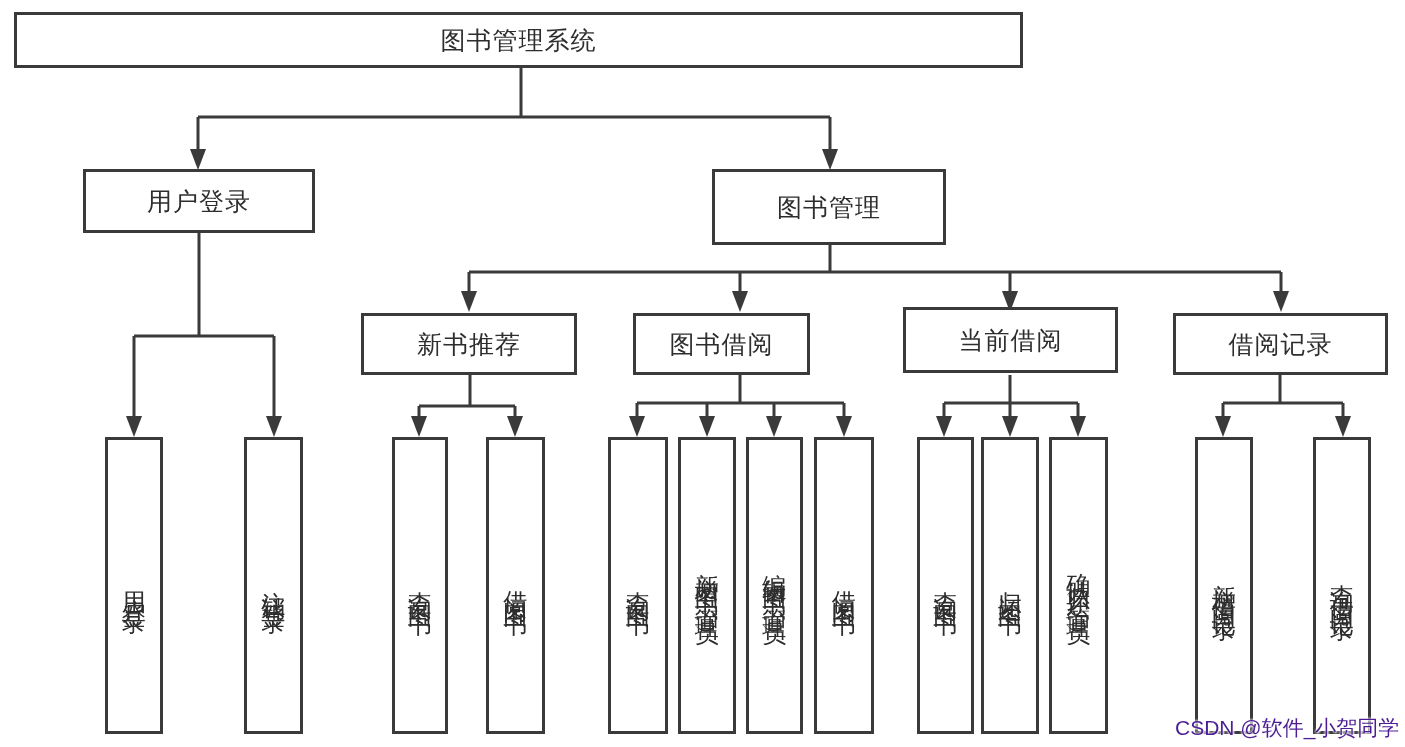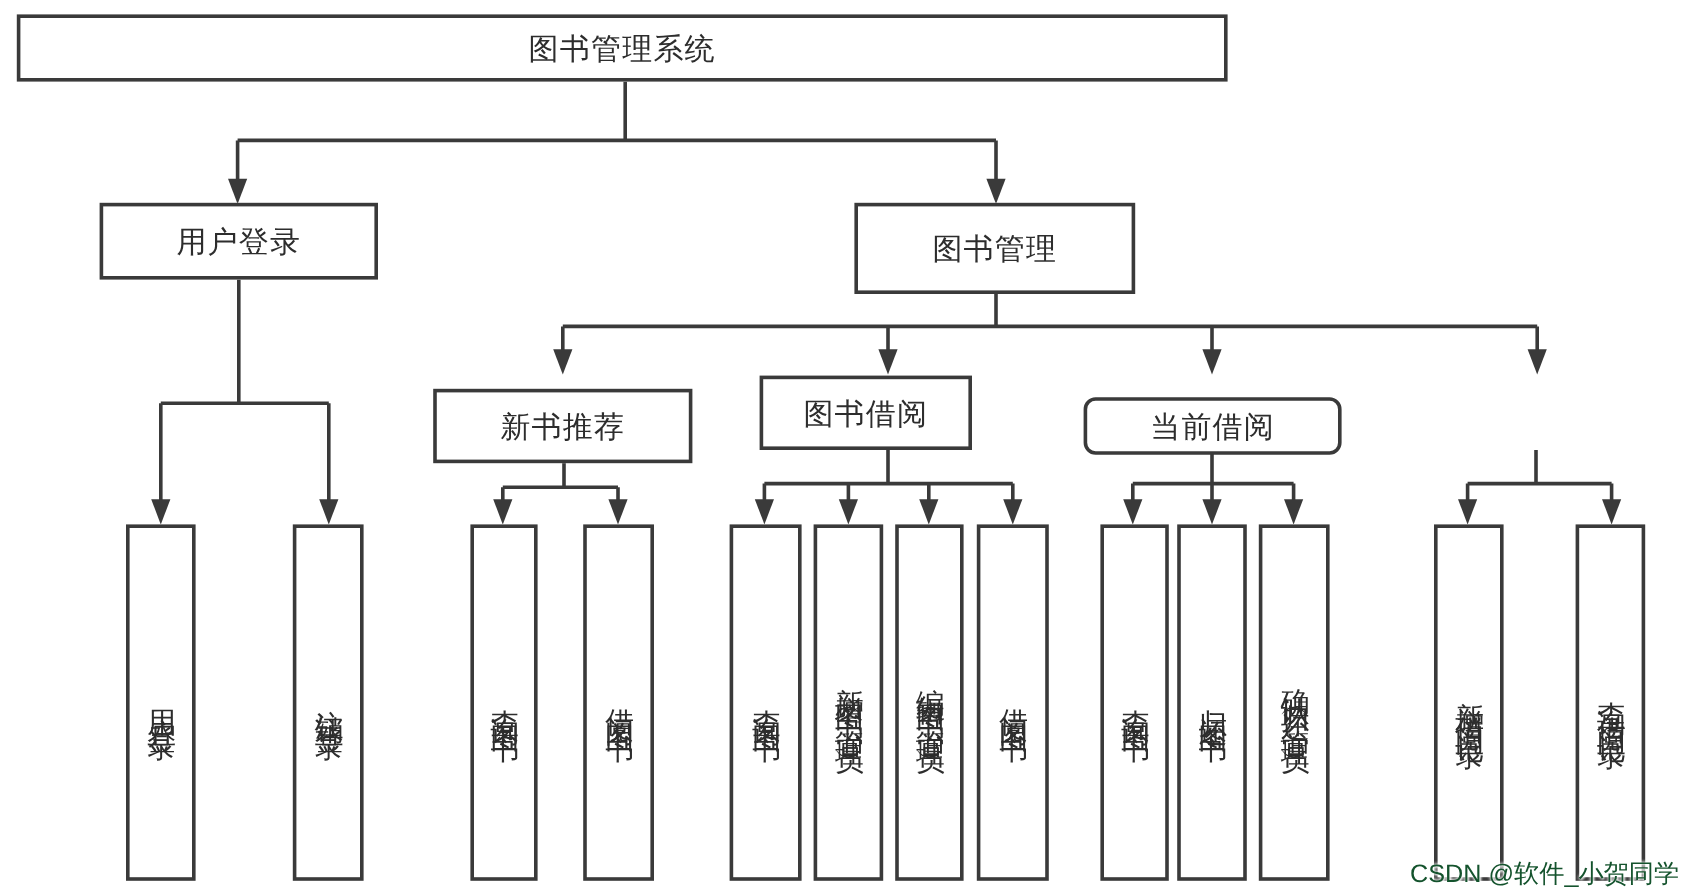--- a/index.html
+++ b/index.html
@@ -15,21 +15,21 @@
     display:flex; align-items:center; justify-content:center;
     color:#2d2d2d; z-index:1;
   }
   .h-label { font-size:25px; letter-spacing:1px; white-space:nowrap; }
   .leaf span {
     writing-mode:vertical-rl; text-orientation:mixed;
     font-size:24px; letter-spacing:7px; line-height:1.15; white-space:nowrap;
   }
   .watermark {
     position:absolute; left:1175px; top:714px; z-index:5;
-    font-size:21px; color:#14532d; white-space:nowrap;
+    font-size:21px; color:#4c1d95; white-space:nowrap;
     text-shadow:0 0 3px #ffffff, 0 0 3px #ffffff, 1px 1px 2px #ffffff;
   }
 </style>
 </head>
 <body>
 
 <div id="stage">
 
   <svg id="wires" width="1405" height="747" viewBox="0 0 1405 747">
     <g stroke="#3a3a3a" stroke-width="3" fill="none">
@@ -75,28 +75,31 @@
     <span class="h-label">图书管理系统</span>
   </div>
 
   <div class="box" style="left:83px; top:169px; width:232px; height:64px;">
     <span class="h-label">用户登录</span>
   </div>
   <div class="box" style="left:712px; top:169px; width:234px; height:76px;">
     <span class="h-label">图书管理</span>
   </div>
 
-  <div class="box" style="left:361px; top:324px; width:216px; height:62px;">
+  <div class="box" style="left:361px; top:313px; width:216px; height:62px;">
     <span class="h-label">新书推荐</span>
   </div>
   <div class="box" style="left:633px; top:313px; width:177px; height:62px;">
     <span class="h-label">图书借阅</span>
   </div>
-  <div class="box" style="left:903px; top:331px; width:215px; height:48px;border-radius:10px;">
+  <div class="box" style="left:903px; top:307px; width:215px; height:66px;">
     <span class="h-label">当前借阅</span>
+  </div>
+  <div class="box" style="left:1173px; top:313px; width:215px; height:62px;">
+    <span class="h-label">借阅记录</span>
   </div>
 
   <div class="box leaf" style="left:105px; top:437px; width:58px; height:297px;">
     <span>用户登录</span>
   </div>
   <div class="box leaf" style="left:244px; top:437px; width:59px; height:297px;">
     <span>注销登录</span>
   </div>
   <div class="box leaf" style="left:392px; top:437px; width:56px; height:297px;">
     <span>查询图书</span>

